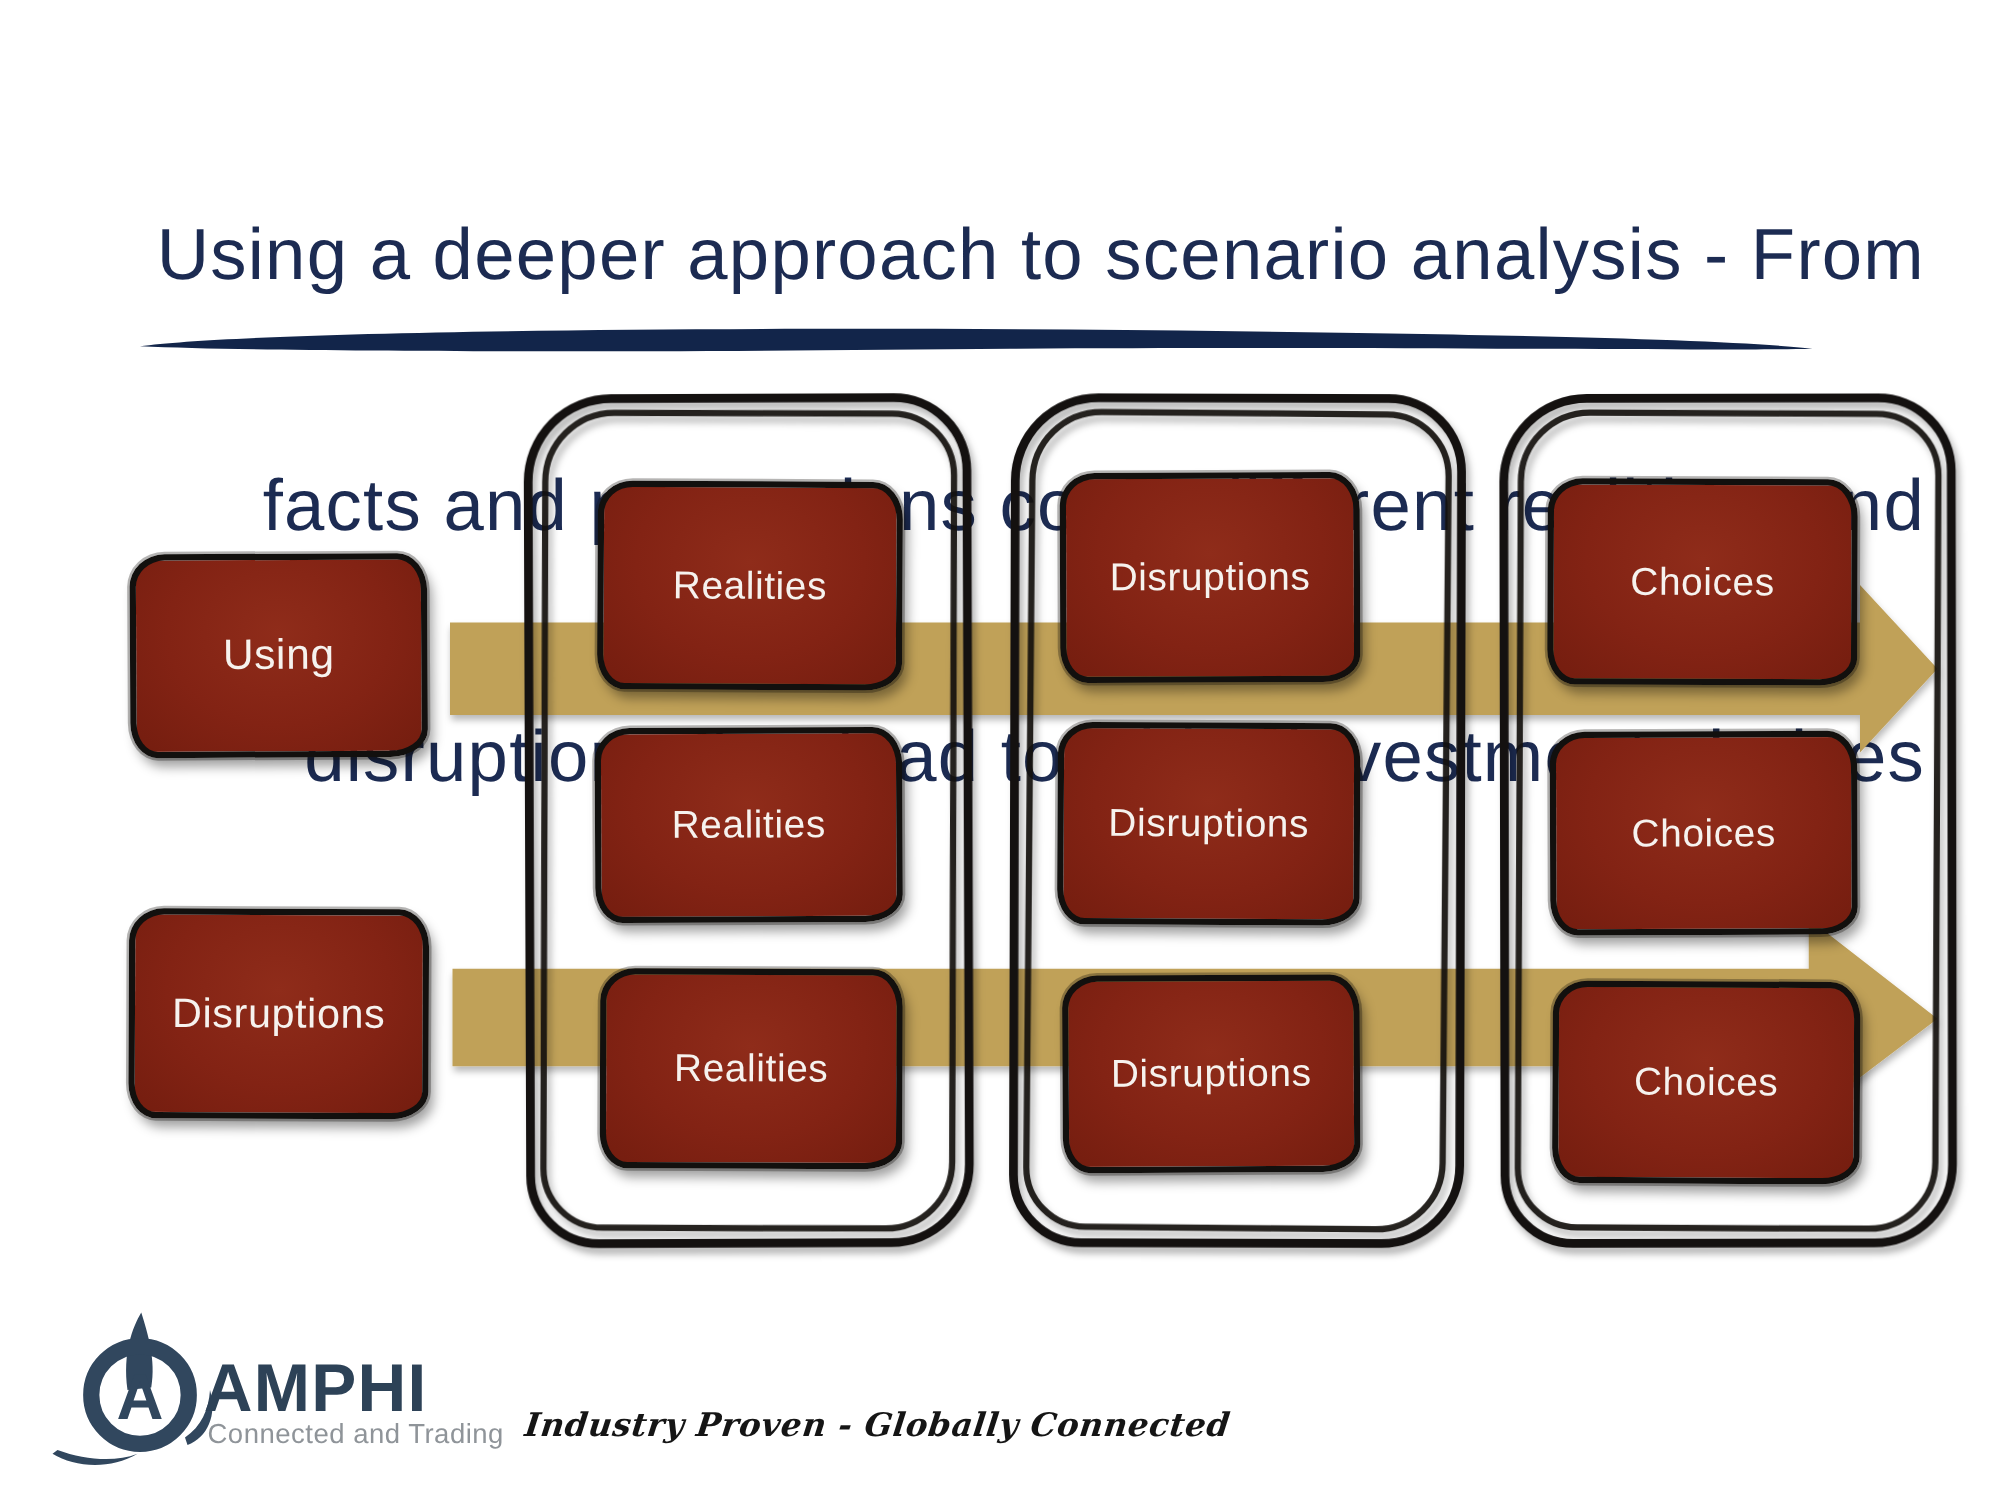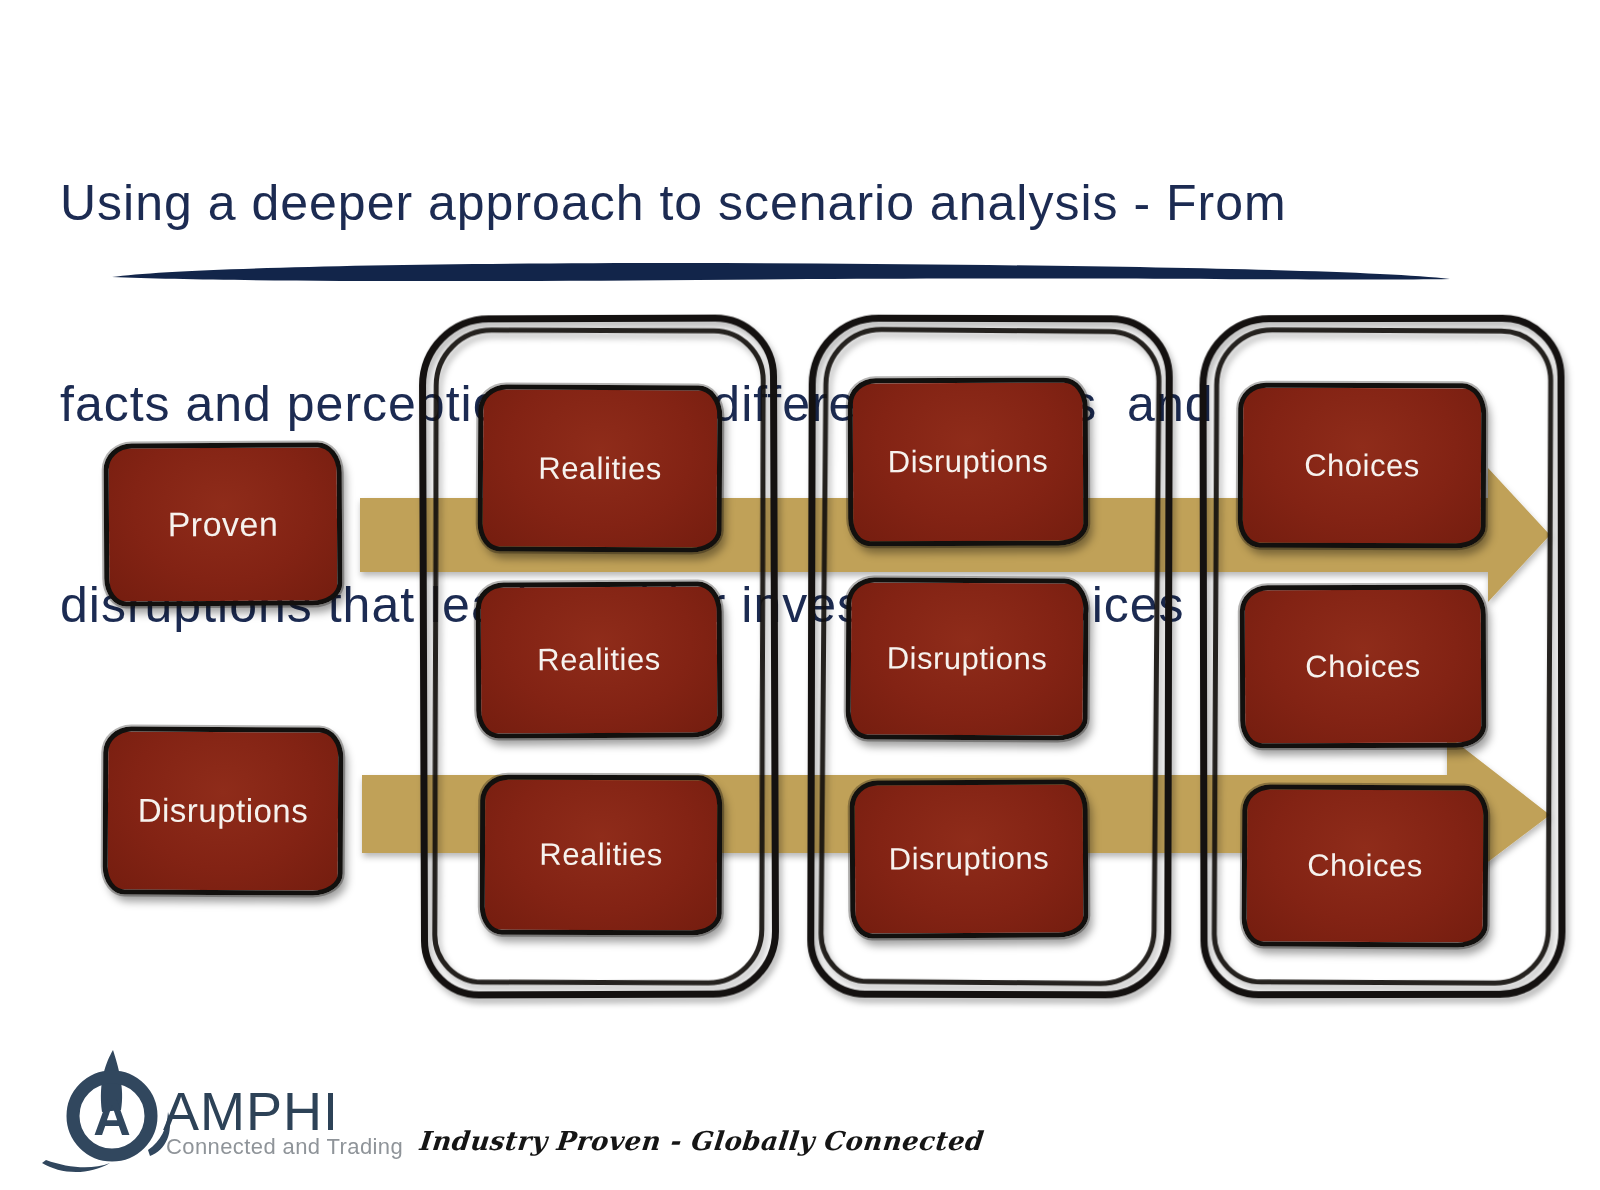--- a/index.html
+++ b/index.html
@@ -3,22 +3,22 @@
 <meta charset="utf-8">
 <style>
   html,body{margin:0;padding:0;background:#ffffff;}
   .canvas{
     position:relative;width:1600px;height:1190px;background:#ffffff;overflow:hidden;
     font-family:"Liberation Sans",sans-serif;
   }
 
   
   .title{
-    position:absolute;left:60px;top:36px;width:1480px;text-align:left;
-    color:#1c2b52;font-weight:300;font-size:50px;line-height:67px;
+    position:absolute;left:60px;top:36px;width:1480px;text-align:right;
+    color:#1c2b52;font-weight:300;font-size:58px;line-height:67px;
     letter-spacing:1px;white-space:pre-wrap;
   }
   .divider{position:absolute;left:108px;top:256px;z-index:1;}
 
   
   .arrows{position:absolute;left:0;top:0;z-index:1;}
 
   
   .pillar{
     position:absolute;top:315px;height:669px;border:7px solid #141110;
@@ -49,21 +49,21 @@
   .n-d1{left:848px; top:378px; width:230px;height:158px;transform:rotate(-.2deg);}
   .n-d2{left:846px; top:578px; width:232px;height:152px;transform:rotate(.3deg);}
   .n-d3{left:850px; top:780px; width:228px;height:148px;transform:rotate(-.3deg);}
   .n-c1{left:1238px;top:383px; width:238px;height:155px;transform:rotate(.2deg);}
   .n-c2{left:1240px;top:585px; width:236px;height:153px;transform:rotate(-.2deg);}
   .n-c3{left:1242px;top:785px; width:236px;height:152px;transform:rotate(.3deg);}
 
   
   .logo-mark{position:absolute;left:40px;top:1048px;z-index:1;}
   .brand{
-    position:absolute;left:163px;top:1080px;font-size:54px;font-weight:normal;
+    position:absolute;left:163px;top:1080px;font-size:54px;font-weight:bold;
     color:#2d4257;letter-spacing:1px;z-index:1;
   }
   .brand-sub{
     position:absolute;left:166px;top:1134px;font-size:22px;color:#8f9499;
     letter-spacing:.4px;z-index:1;
   }
   .tagline{
     position:absolute;left:420px;top:1126px;font-size:26px;font-style:italic;
     font-weight:600;color:#151515;font-family:"DejaVu Serif",serif;
     transform:skewX(-7deg);letter-spacing:.5px;z-index:1;
@@ -93,21 +93,21 @@
     </defs>
     <polygon fill="#c0a159" filter="url(#ds)" points="360,498 1488,498 1488,468 1550,535 1488,602 1488,572 360,572"></polygon>
     <polygon fill="#c0a159" filter="url(#ds)" points="362,775 1447,775 1447,735 1550,815 1447,893 1447,853 362,853"></polygon>
   </svg>
 
   <div class="pillar pillar-1"></div>
   <div class="pillar pillar-2"></div>
   <div class="pillar pillar-3"></div>
 
   <div class="node n-facts">
-    <span>Proven</span>
+    <span>Using</span>
   </div>
   <div class="node n-perceptions">
     <span>Disruptions</span>
   </div>
 
   <div class="node n-r1">
     <span>Realities</span>
   </div>
   <div class="node n-r2">
     <span>Realities</span>

